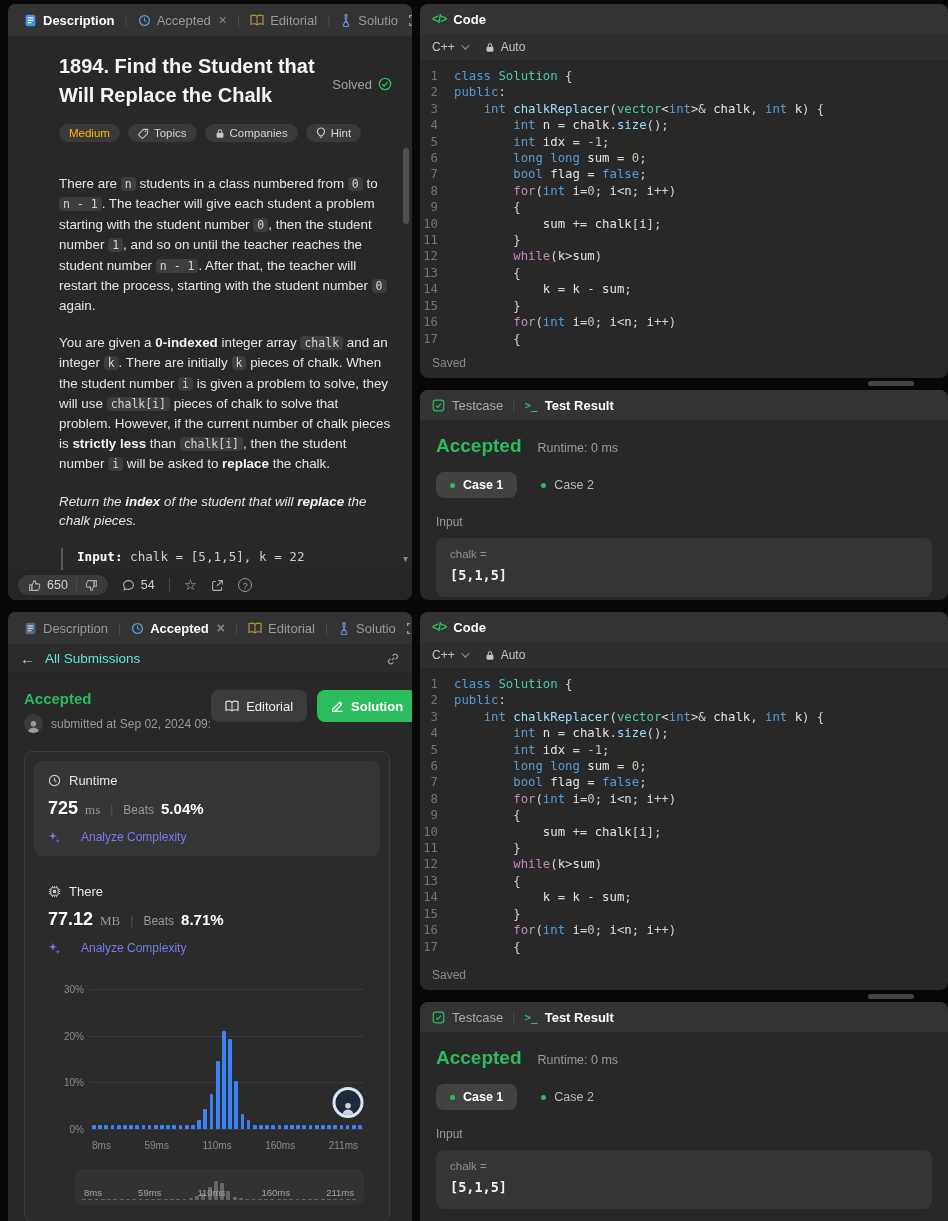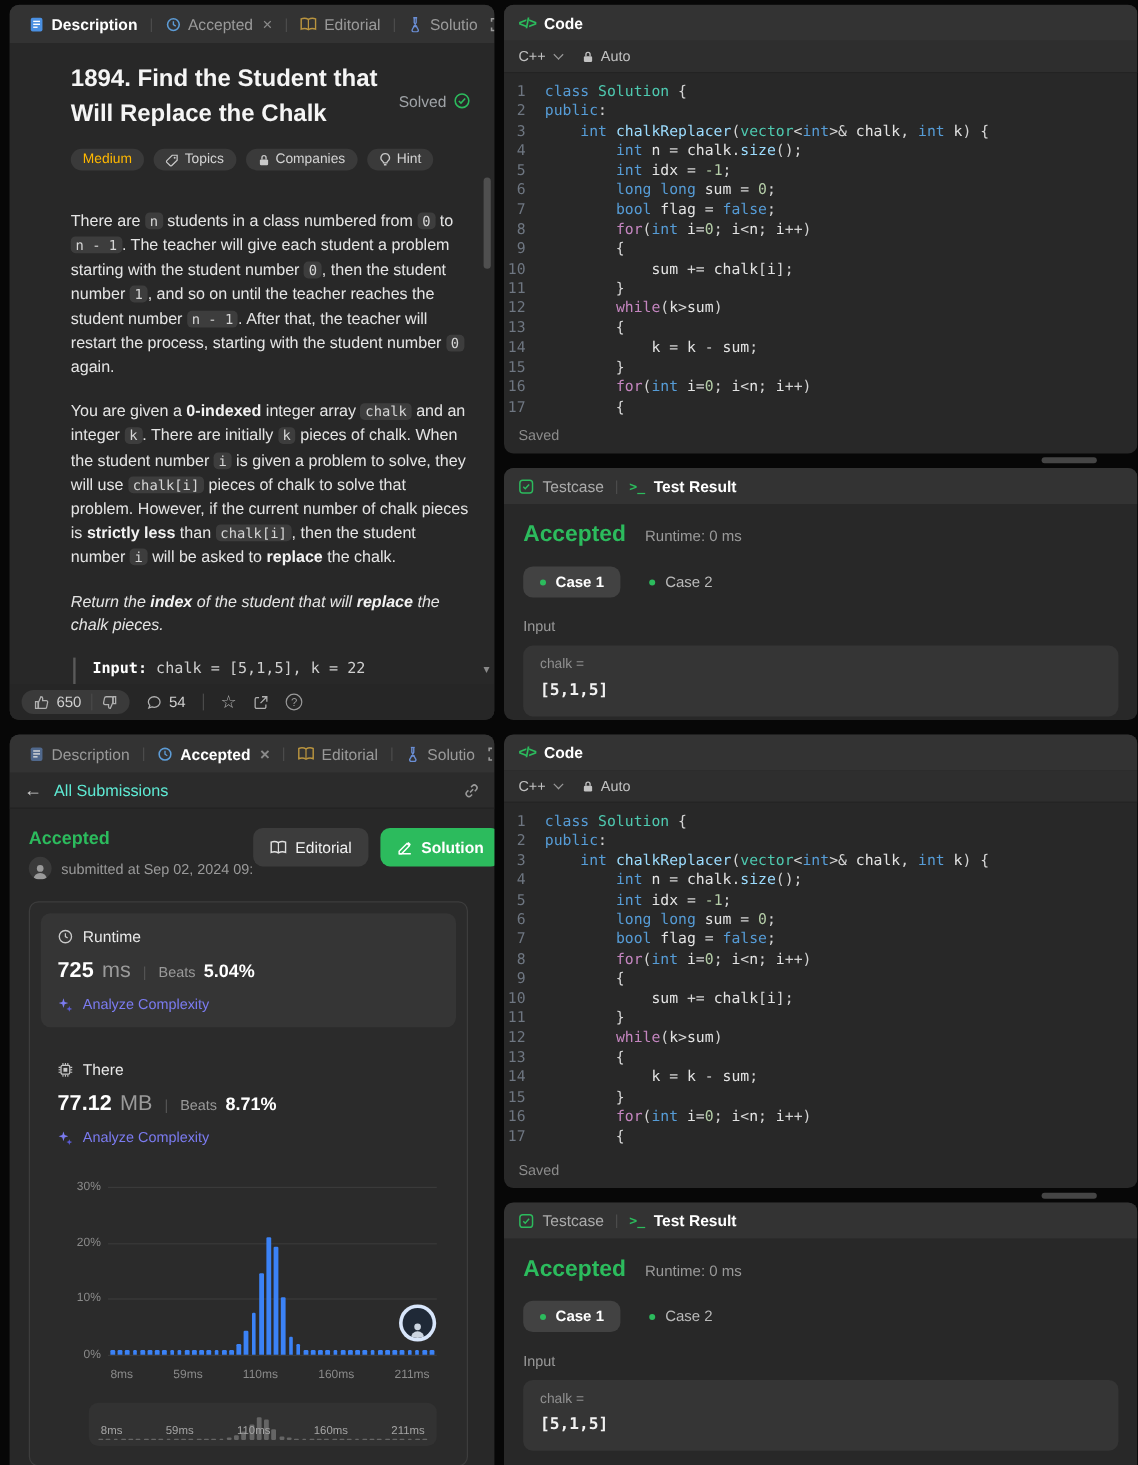--- a/index.html
+++ b/index.html
@@ -99,25 +99,25 @@
   .sub-btns { display:flex; gap:10px; }
   .btn { display:flex; align-items:center; gap:7px; height:32px; padding:0 14px; border-radius:8px; font-size:13px; cursor:pointer; }
   .btn-dark { background:#3c3c3c; color:#f0f0f0; }
   .btn-green { background:#2cbb5d; color:#ffffff; font-weight:700; }
   .stats-card { margin-top:18px; border:1px solid #3d3d3d; background:#2b2b2b; border-radius:8px; padding:9px 9px 16px 9px; }
   .stat-block { padding:12px 14px; border-radius:8px; }
   .stat-block.hl { background:#353535; cursor:pointer; }
   .stat-title { display:flex; align-items:center; gap:8px; color:#e8e8e8; font-size:13px; }
   .stat-vals { display:flex; align-items:baseline; gap:7px; margin-top:10px; }
   .stat-num { color:#ffffff; font-size:18px; font-weight:700; }
-  .stat-unit { color:#9a9a9a; font-size:18px; }
+  .stat-unit { color:#9a9a9a; font-size:13px;font-family:Liberation Serif, serif; }
   .stat-vsep { color:#555; font-size:12px; padding:0 3px; }
   .stat-beats-l { color:#9a9a9a; font-size:12px; }
   .stat-beats { color:#ffffff; font-size:15px; font-weight:700; }
-  .analyze { display:flex; align-items:center; gap:8px; margin-top:11px; color:#7b7bf0; font-size:12px; cursor:pointer; }
+  .analyze { display:flex; align-items:center; gap:20px; margin-top:11px; color:#7b7bf0; font-size:12px; cursor:pointer; }
   .mem-gap { height:16px; }
 
   
   .chart-wrap { position:relative; margin:16px 10px 0 10px; height:172px; }
   .plot { position:absolute; left:46px; right:6px; top:6px; bottom:26px; }
   .gridline { position:absolute; left:0; right:0; height:1px; background:#3a3a3a; }
   .ylab { position:absolute; right:calc(100% - 40px); transform:translateY(-50%); color:#8a8a8a; font-size:10px; }
   .bars { position:absolute; left:2px; right:2px; top:0; bottom:0; display:flex; align-items:flex-end; gap:2.4px; }
   .bars .bar { flex:1; background:#3b82f6; border-radius:1px 1px 0 0; }
   .xlabs { position:absolute; left:46px; right:6px; bottom:4px; display:flex; justify-content:space-between; color:#8a8a8a; font-size:10px; padding:0 6px 0 2px; }

